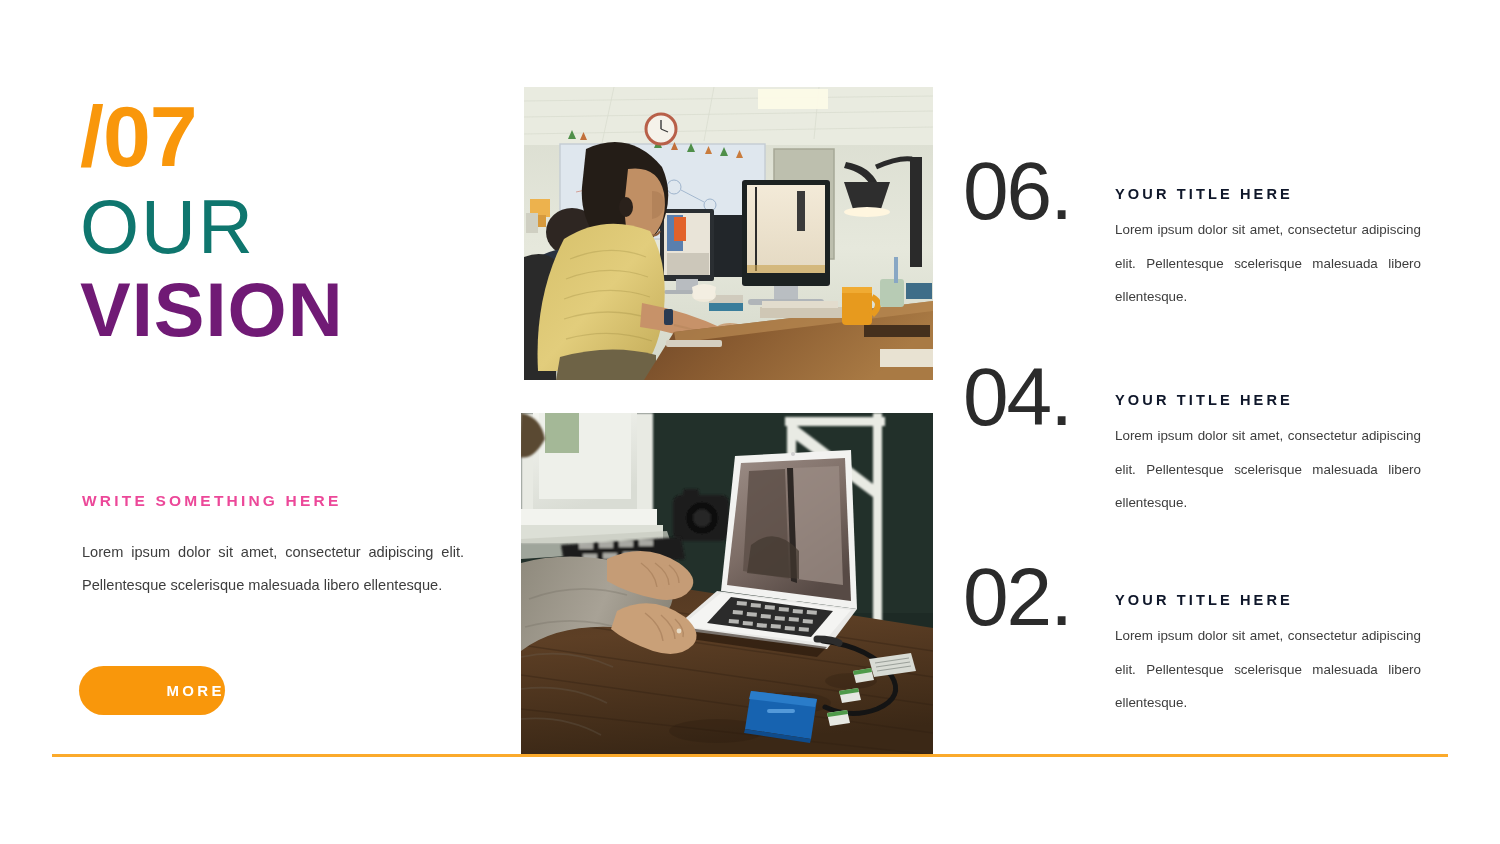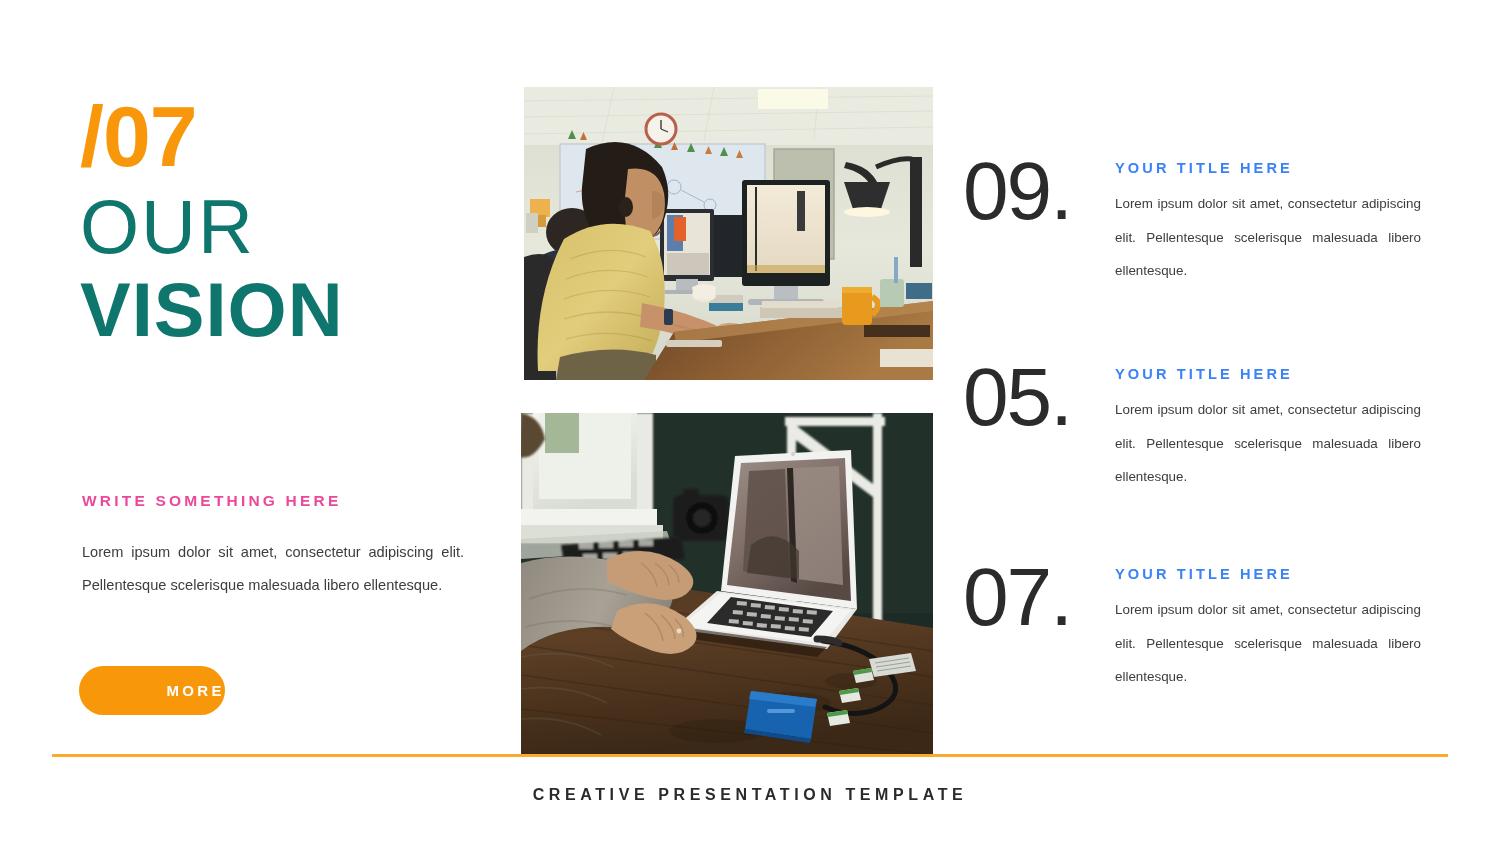--- a/index.html
+++ b/index.html
@@ -16,21 +16,21 @@
 
   .eyebrow-number {
     font-size:86px; font-weight:bold; color:#F9970B;
     line-height:0.95; letter-spacing:-1px;
   }
   .title-line1 {
     font-size:76px; font-weight:300; color:#0f766e;
     line-height:1.12; letter-spacing:2px; margin-top:6px;
   }
   .title-line2 {
-    font-size:76px; font-weight:bold; color:#0f766e;
+    font-size:76px; font-weight:bold; color:#701a75;
     line-height:1.08; letter-spacing:1px;
   }
 
   .sub-heading {
     position:absolute; left:82px; top:492px;
     font-size:15.5px; font-weight:bold; color:#ec4899;
     letter-spacing:3.2px;
   }
   .left-paragraph {
     position:absolute; left:82px; top:536px; width:382px;
@@ -58,22 +58,22 @@
   .right-col { position:absolute; left:963px; top:140px; width:470px; }
   .feature-row { position:relative; height:200px; }
   .feature-row:nth-child(2) { margin-top:6px; }
   .feature-num {
     position:absolute; left:0; top:10px;
     font-size:82px; font-weight:300; color:#2B2B2B;
     letter-spacing:-2px; line-height:1;
   }
   .feature-body { position:absolute; left:152px; top:20px; width:306px; }
   .feature-title {
-    font-size:14.6px; font-weight:bold; color:#3b82f6;
-    letter-spacing:3.1px; margin-bottom:11px;
+    font-size:14.6px; font-weight:bold; color:#0f172a;
+    letter-spacing:3.1px; margin-bottom:11px;margin-top:26px;
   }
   .feature-text {
     font-size:13.4px; color:#3D3D3D; line-height:2.5;
     text-align:justify;
   }
 
   
   .footer-rule {
     position:absolute; left:52px; top:754px;
     width:1396px; height:3px; background:#FBAA2B;
@@ -434,41 +434,40 @@
           <line x1="355" y1="254" x2="389" y2="249"></line>
           <line x1="356" y1="258" x2="390" y2="253"></line>
         </g>
       </g>
     </svg>
   </div>
 
   <div class="right-col">
 
     <div class="feature-row">
-      <div class="feature-num">09.</div>
+      <div class="feature-num">06.</div>
       <div class="feature-body">
         <div class="feature-title">YOUR TITLE HERE</div>
         <div class="feature-text">Lorem ipsum dolor sit amet, consectetur adipiscing elit. Pellentesque scelerisque malesuada libero ellentesque.</div>
       </div>
     </div>
 
     <div class="feature-row">
-      <div class="feature-num">05.</div>
+      <div class="feature-num">04.</div>
       <div class="feature-body">
         <div class="feature-title">YOUR TITLE HERE</div>
         <div class="feature-text">Lorem ipsum dolor sit amet, consectetur adipiscing elit. Pellentesque scelerisque malesuada libero ellentesque.</div>
       </div>
     </div>
 
     <div class="feature-row">
-      <div class="feature-num">07.</div>
+      <div class="feature-num">02.</div>
       <div class="feature-body">
         <div class="feature-title">YOUR TITLE HERE</div>
         <div class="feature-text">Lorem ipsum dolor sit amet, consectetur adipiscing elit. Pellentesque scelerisque malesuada libero ellentesque.</div>
       </div>
     </div>
 
   </div>
 
   <div class="footer-rule"></div>
-  <div class="footer-text">CREATIVE PRESENTATION TEMPLATE</div>
 
 </div>
 
 </body></html>

